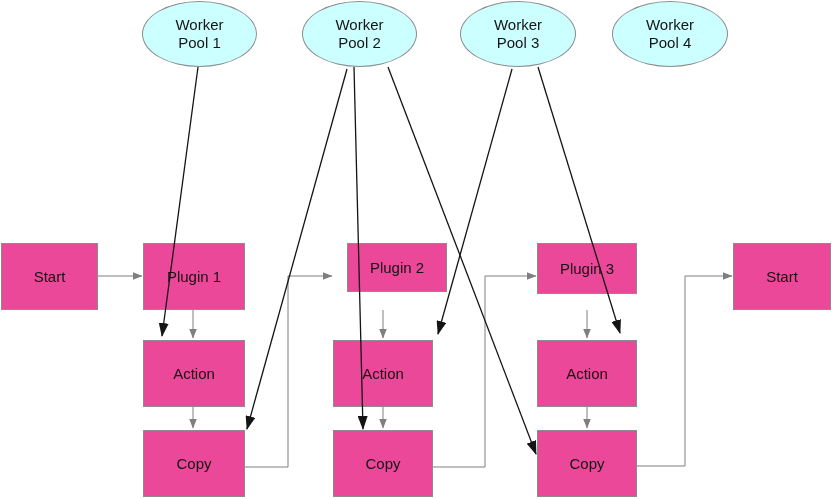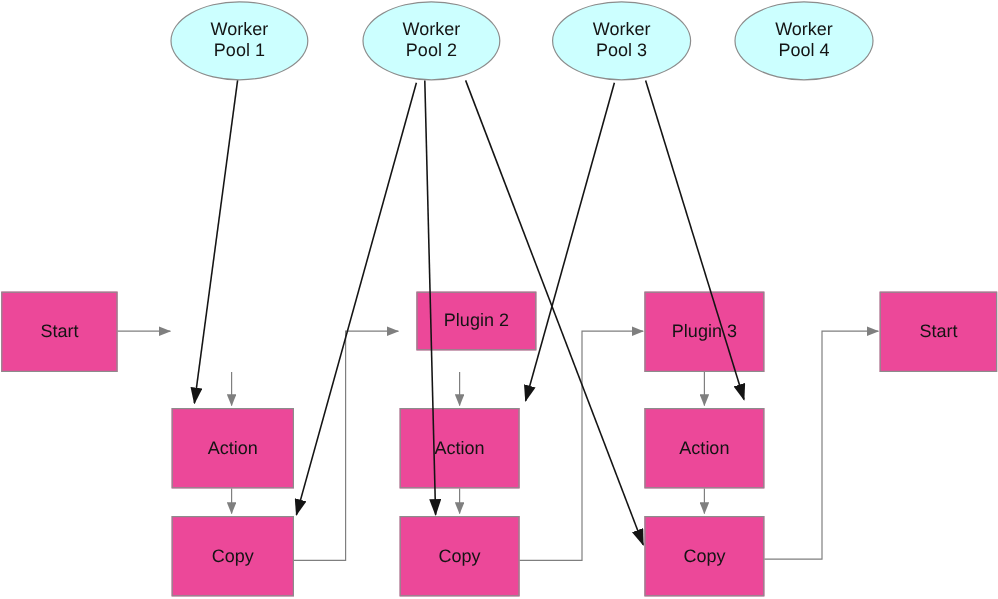--- a/index.html
+++ b/index.html
@@ -36,24 +36,27 @@
 Pool 3</span>
   </div>
   <div class="node pool" style="left:612px;top:1px;width:116px;height:66px">
     <span>Worker
 Pool 4</span>
   </div>
 
   <div class="node rect" style="left:1px;top:243px;width:97px;height:67px">
     <span>Start</span>
   </div>
+  <div class="node rect" style="left:143px;top:243px;width:102px;height:67px">
+    <span>Plugin 1</span>
+  </div>
   <div class="node rect" style="left:347px;top:243px;width:100px;height:49px">
     <span>Plugin 2</span>
   </div>
-  <div class="node rect" style="left:537px;top:243px;width:100px;height:67px">
+  <div class="node rect" style="left:537px;top:243px;width:100px;height:51px">
     <span>Plugin 3</span>
   </div>
   <div class="node rect" style="left:733px;top:243px;width:98px;height:67px">
     <span>Start</span>
   </div>
 
   <div class="node rect" style="left:143px;top:340px;width:102px;height:67px">
     <span>Action</span>
   </div>
   <div class="node rect" style="left:333px;top:340px;width:100px;height:67px">

